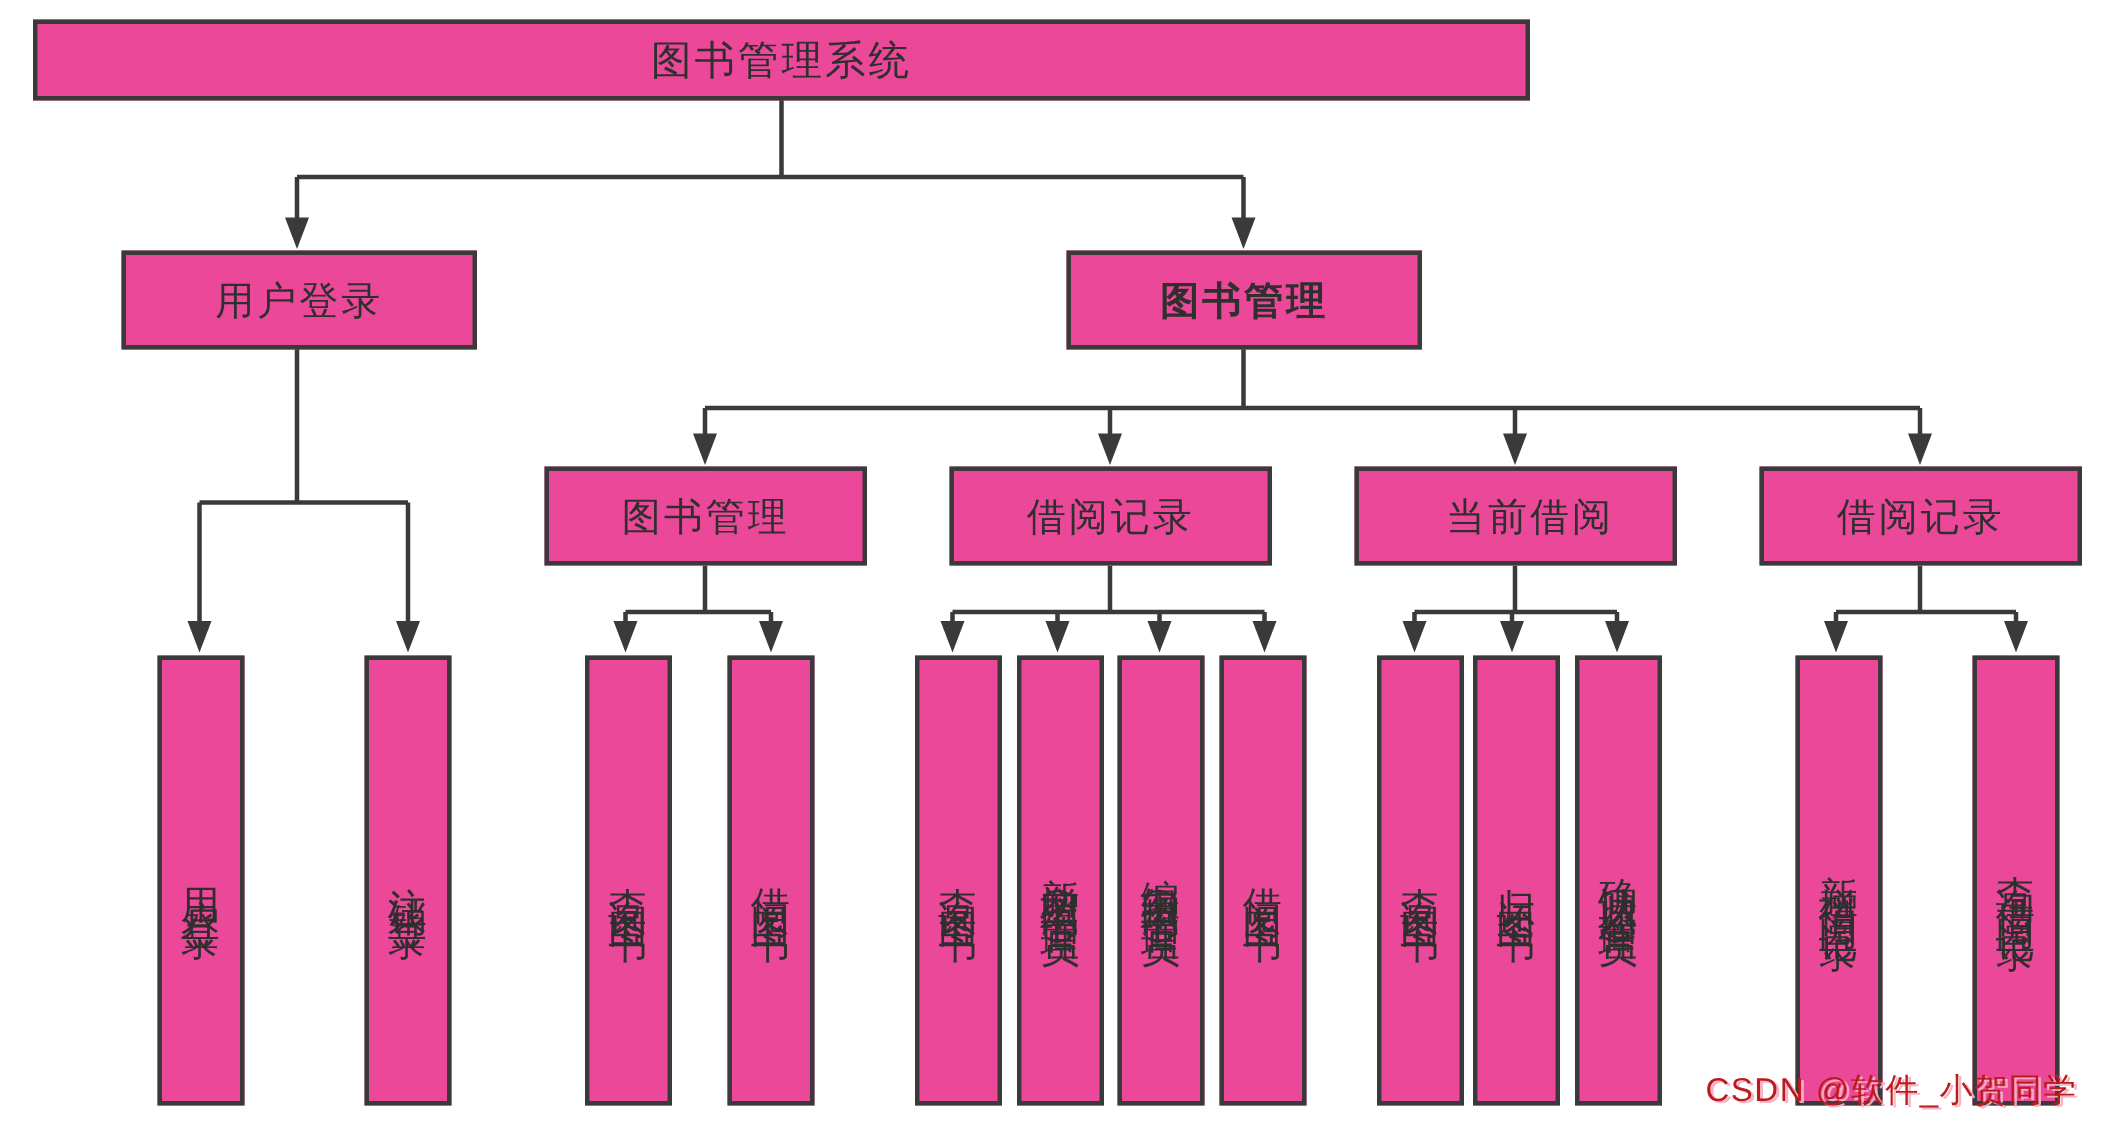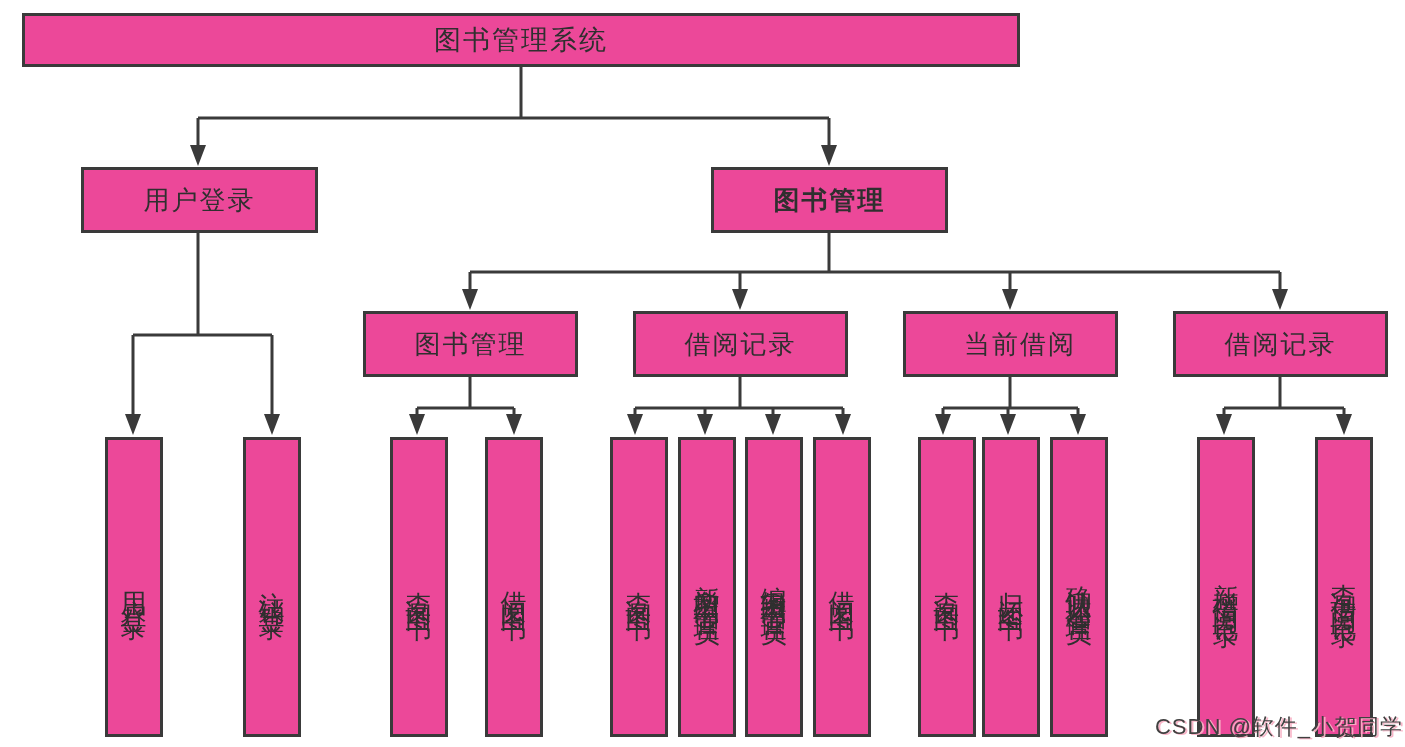--- a/index.html
+++ b/index.html
@@ -30,23 +30,23 @@
   .vbox .vtext{
     writing-mode:vertical-rl;
     text-orientation:mixed;
     letter-spacing:8px;
     line-height:1;
     font-size:26px;
   }
   .vbox .vtext.long{letter-spacing:5px;}
   #watermark{
     position:absolute;
-    right:2px;bottom:5px;
+    right:20px;bottom:5px;
     font-size:22px;
-    color:#404040;
+    color:#b91c1c;
     text-shadow:2px 1px 0 rgba(248,176,196,0.95);
     letter-spacing:1px;
     z-index:5;
   }
 </style>
 </head>
 <body>
 
 <div id="stage">
 

